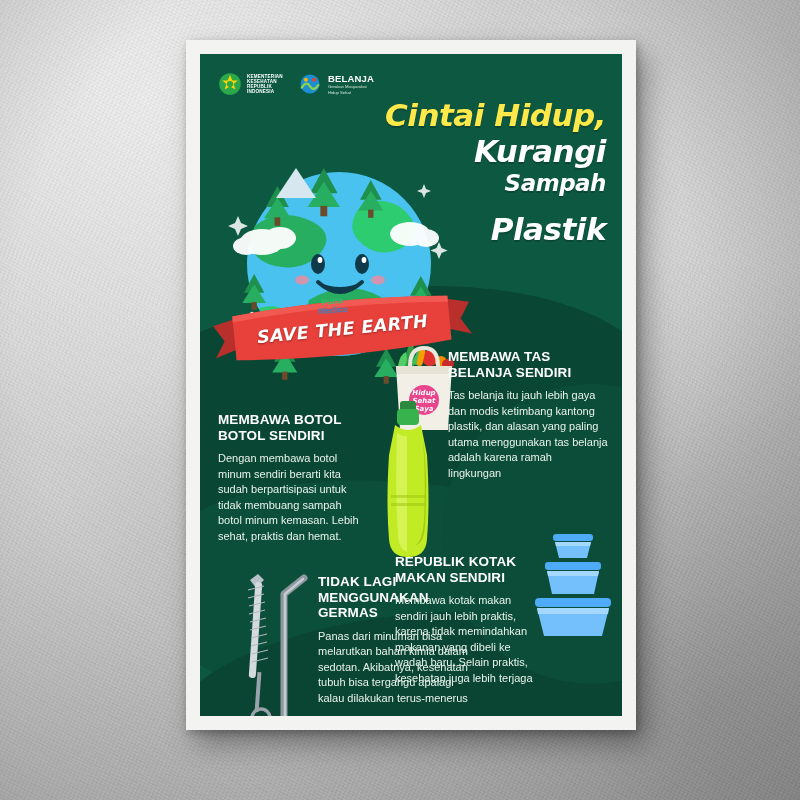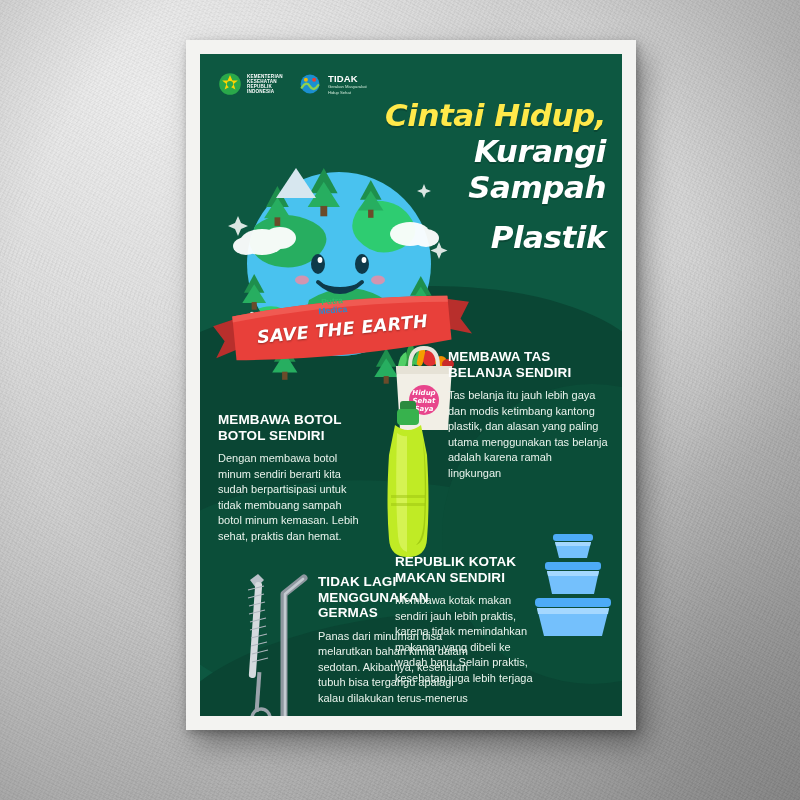--- a/index.html
+++ b/index.html
@@ -98,21 +98,21 @@
     font-family: "DejaVu Sans", sans-serif;
     font-weight: bold;
     font-style: italic;
     color: #ffffff;
     line-height: 1.0;
     letter-spacing: -0.5px;
     text-shadow: 0 2px 0 rgba(0,0,0,0.18);
   }
   #title .t1 { font-size: 31px; color: #ffe94a; }
   #title .t2 { font-size: 31px; margin-top: 5px; }
-  #title .t3 { font-size: 31px; margin-top: 5px; }
+  #title .t3 { font-size: 23px; margin-top: 5px; }
   #title .t4 { font-size: 31px; margin-top: 19px; }
 
   
   #earth-wrap { position: absolute; left: 14px; top: 70px; width: 250px; height: 270px; z-index: 5; }
 
   
   #ribbon { position: absolute; left: 10px; top: 240px; width: 265px; height: 70px; z-index: 7; }
   #ribbon-text {
     position: absolute;
     left: 0; top: 0; width: 265px; height: 70px;
@@ -198,21 +198,21 @@
       </div>
 
       <div class="logo-block">
         <svg class="germas-mark" viewBox="0 0 44 40">
           <circle cx="22" cy="20" r="16" fill="#1b8fd0"></circle>
           <path d="M8 26 q8 -12 14 -2 q6 10 14 -2" stroke="#8fd14f" stroke-width="4" fill="none" stroke-linecap="round"></path>
           <circle cx="15" cy="13" r="3.4" fill="#f2b705"></circle>
           <circle cx="29" cy="13" r="3.4" fill="#e8403a"></circle>
         </svg>
         <div>
-          <div class="germas-title">TIDAK</div>
+          <div class="germas-title">BELANJA</div>
           <div class="germas-sub">Gerakan Masyarakat</div>
           <div class="germas-sub">Hidup Sehat</div>
         </div>
       </div>
 
     </div>
 
     <div id="title">
       <div class="t1">Cintai Hidup,</div>
       <div class="t2">Kurangi</div>

